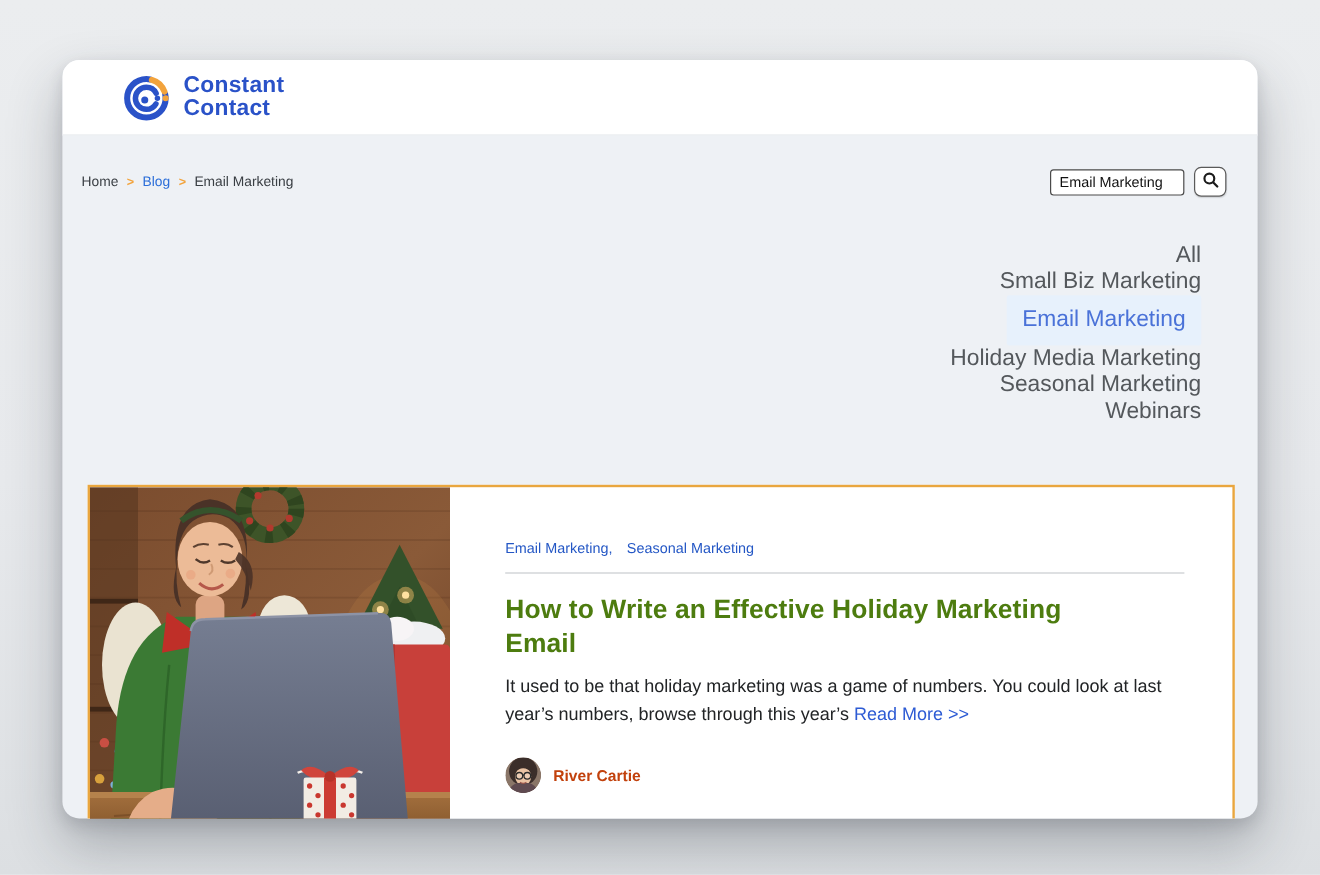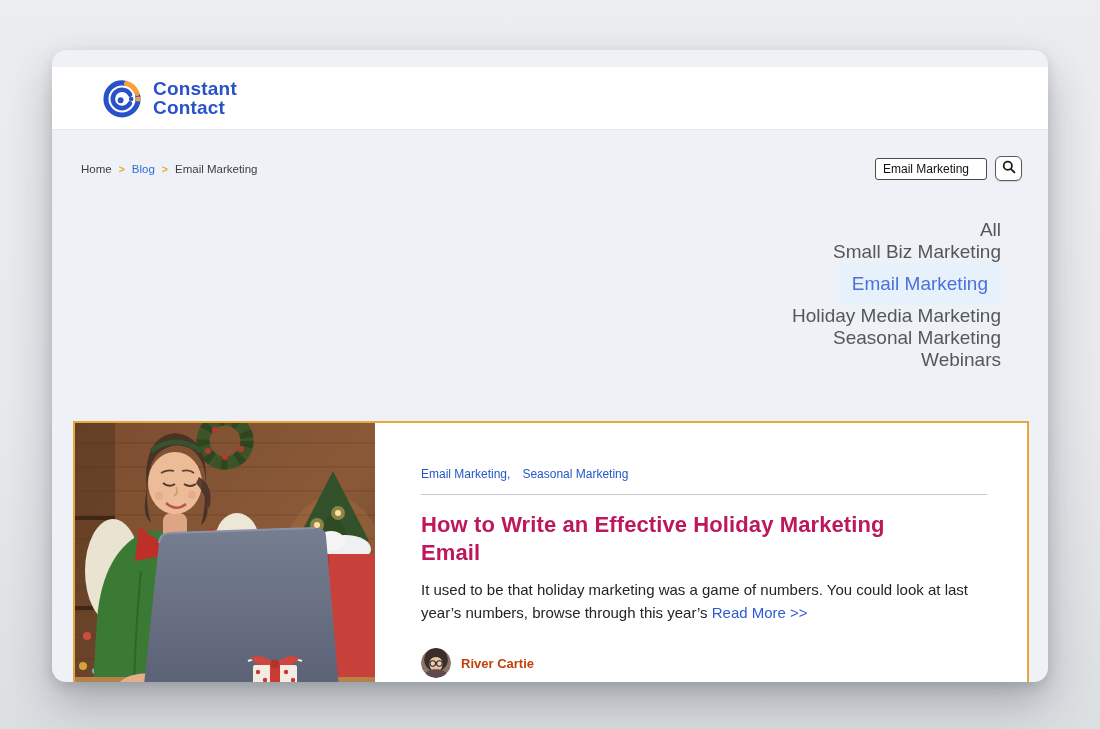--- a/index.html
+++ b/index.html
@@ -9,29 +9,29 @@
     background:linear-gradient(180deg,#ebedef 0%,#e7e9ec 55%,#dcdfe2 100%);
     position:relative;
   }
   .window {
     position:absolute; left:52px; top:50px; width:996px; height:632px;
     background:#eef1f5; border-radius:14px; overflow:hidden;
     box-shadow:0 22px 45px rgba(40,45,55,.30), 0 5px 12px rgba(40,45,55,.14);
   }
   .site-header {
     height:63px; background:#ffffff; display:flex; align-items:center;
-    padding-left:48px; border-bottom:1px solid #e6e9ed;margin-top:17px;
+    padding-left:48px; border-bottom:1px solid #e6e9ed;
   }
   .logo { display:flex; align-items:center; gap:9px; cursor:pointer; }
   .logo svg { display:block; }
   .logo-text { color:#2a52c8; font-weight:bold; font-size:19px; line-height:1.0; letter-spacing:.2px; }
 
   .topbar {
     display:flex; justify-content:space-between; align-items:center;
-    margin-top:26px; padding:0 26px 0 16px;margin-left:13px;
+    margin-top:26px; padding:0 26px 0 16px;
   }
   .breadcrumb { display:flex; align-items:center; gap:7px; font-size:11.5px; color:#3a3f44; }
   .crumb { color:#3a3f44; }
   .crumb-link { color:#2d6fd9; cursor:pointer; }
   .crumb-sep { color:#f2a33c; font-weight:bold; font-size:10.5px; }
   .search-area { display:flex; align-items:center; gap:8px; }
   .search-input {
     width:112px; height:22px; border:1px solid #4a4a4a; border-radius:3px;
     font-family:"Liberation Sans",sans-serif; font-size:12px; padding:1px 7px; color:#111; background:#fff;
   }
@@ -57,21 +57,21 @@
     border:2px solid #e9a63e; display:flex; overflow:hidden;
   }
   .article-photo { width:300px; min-width:300px; height:100%; cursor:pointer; }
   .article-photo svg { width:100%; height:100%; display:block; }
 
   .article-content { flex:1; padding:44px 40px 0 46px; }
   .categories { display:flex; gap:12px; font-size:12px; color:#2457c5; }
   .category-link { cursor:pointer; white-space:nowrap; }
   .divider { height:1px; background:#c8ccd0; margin-top:13px; max-width:566px; }
   .article-title {
-    margin-top:16px; font-size:22px; font-weight:bold; color:#be185d;
+    margin-top:16px; font-size:22px; font-weight:bold; color:#4d7c0f;
     line-height:1.27; max-width:505px; cursor:pointer; letter-spacing:.1px;
   }
   .excerpt { margin-top:11px; font-size:15px; color:#222426; line-height:1.55; max-width:560px; }
   .read-more { color:#2d5bd4; cursor:pointer; white-space:nowrap; }
   .author-row { display:flex; align-items:center; gap:10px; margin-top:24px; }
   .avatar { width:30px; height:30px; border-radius:50%; overflow:hidden; cursor:pointer; flex:none; }
   .avatar svg { display:block; }
   .author-name { font-size:13px; font-weight:bold; color:#c2410c; cursor:pointer; }
 </style>
 </head>

